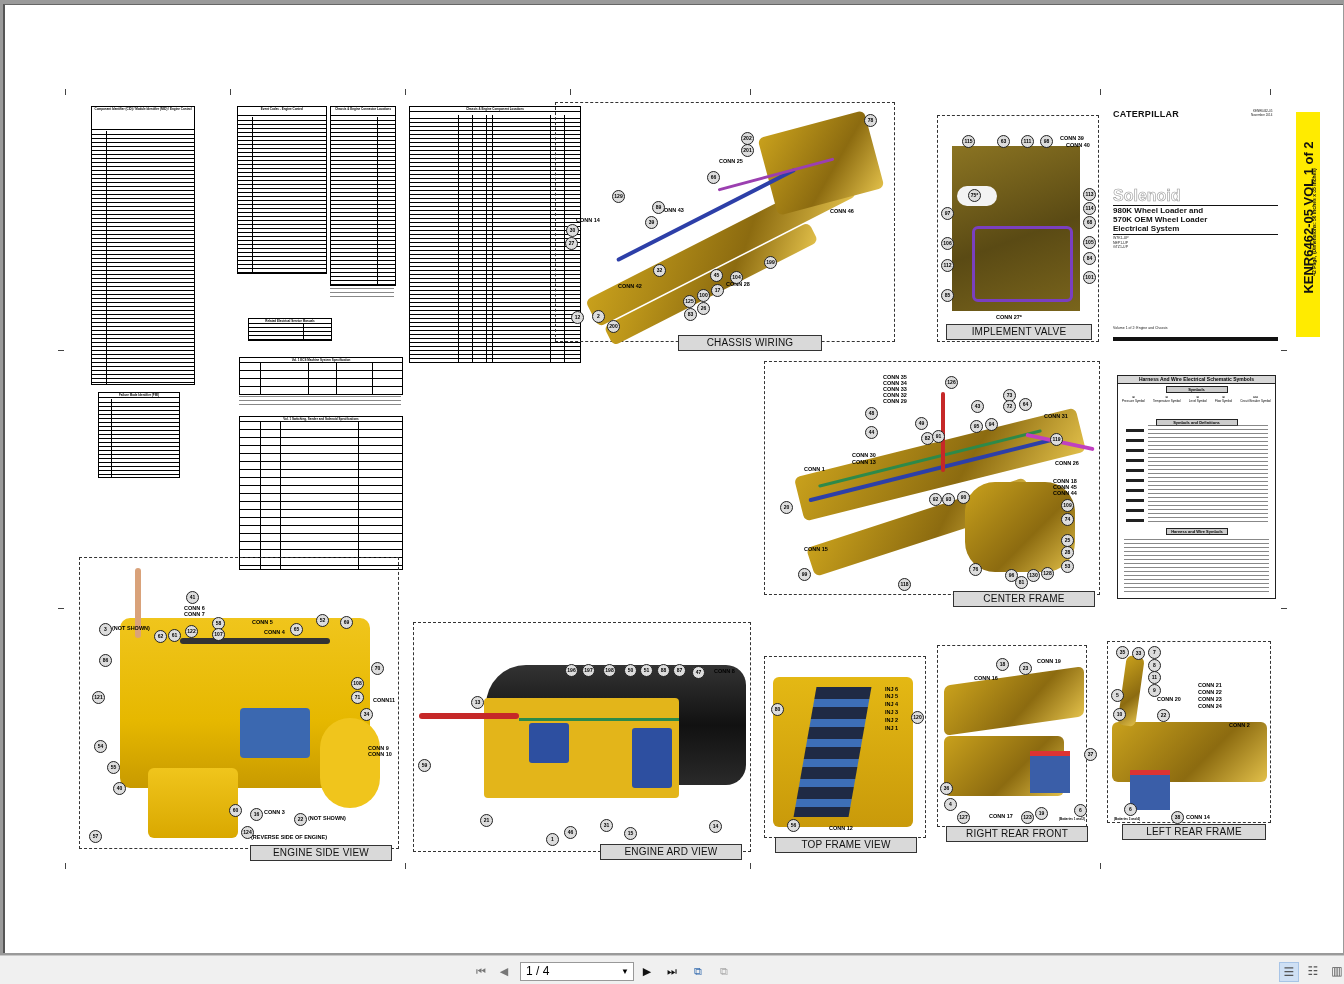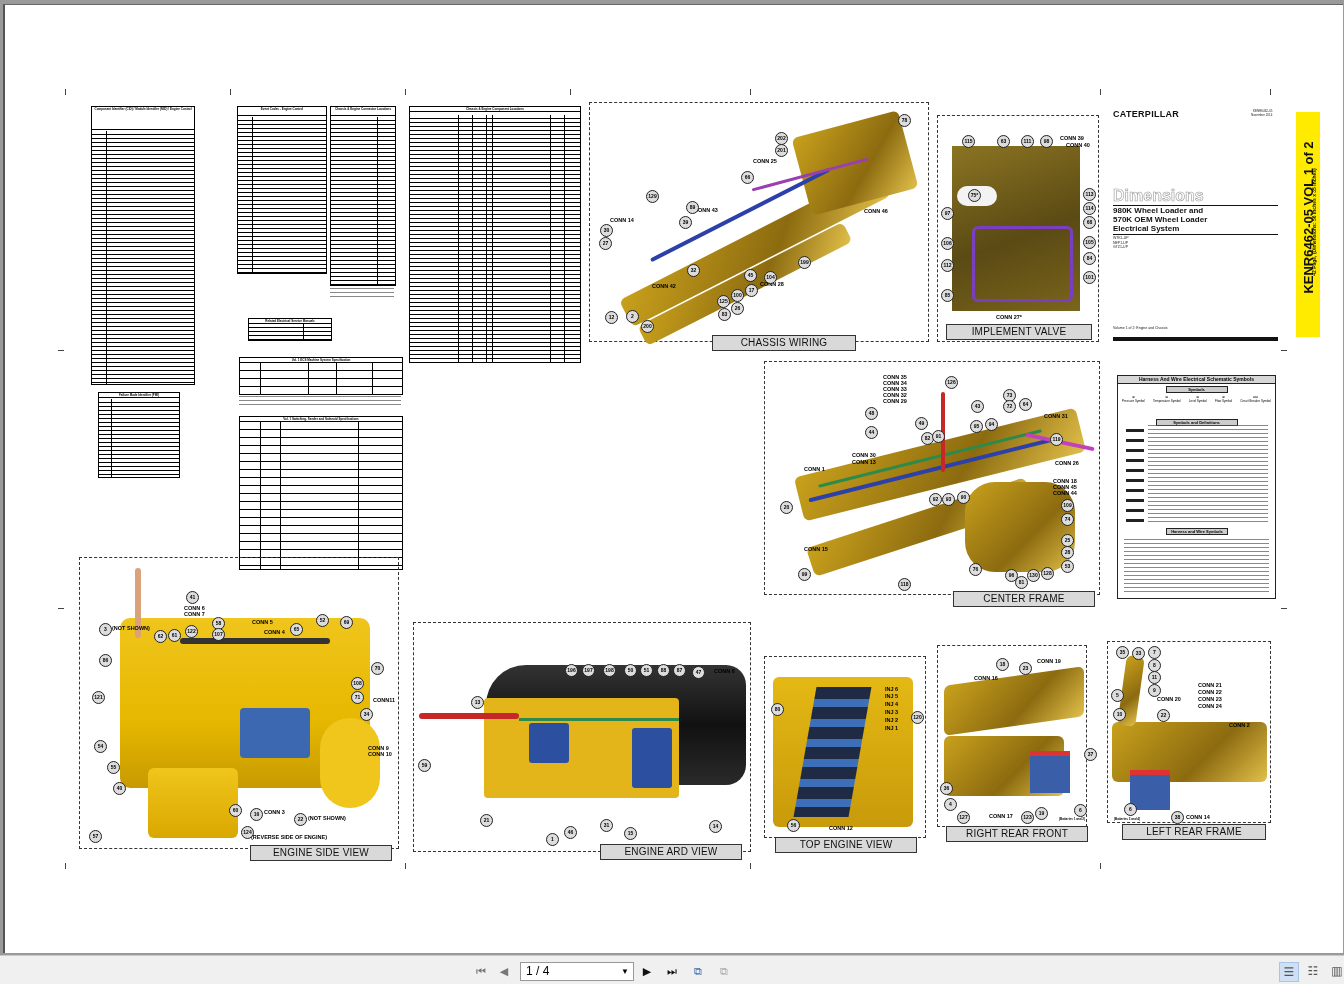--- a/index.html
+++ b/index.html
@@ -130,21 +130,21 @@
 
     <div class="tbl" style="left:234px;top:411px;width:162px;height:152px;">
       <div class="tt">Vol. 1 Switching, Sender and Solenoid Specifications</div>
       <div class="rows" style="top:5px;background:repeating-linear-gradient(#fff 0 7px,#000 7px 8px);">
         <div class="c1" style="left:20px"></div>
           <div class="c1" style="left:40px"></div>
           <div class="c1" style="left:118px"></div>
       </div>
     </div>
 
-    <div class="panel" style="left:584px;top:97px;width:338px;height:238px;">
+    <div class="panel" style="left:550px;top:97px;width:338px;height:238px;">
       <div class="machine" style="left:20px;top:130px;width:290px;height:30px;transform:rotate(-27deg);"></div>
       <div class="machine" style="left:40px;top:170px;width:230px;height:22px;transform:rotate(-27deg);"></div>
       <div class="machine" style="left:210px;top:20px;width:110px;height:80px;transform:rotate(-15deg);"></div>
       <div class="wire" style="left:50px;top:110px;width:200px;height:4px;background:#2d3fa8;transform:rotate(-27deg);"></div>
       <div class="wire" style="left:160px;top:70px;width:120px;height:3px;background:#9b3fb0;transform:rotate(-15deg);"></div>
       <div class="lbl" style="left:20px;top:114px">CONN 14</div>
       <div class="lbl" style="left:104px;top:104px">CONN 43</div>
       <div class="lbl" style="left:163px;top:55px">CONN 25</div>
       <div class="lbl" style="left:274px;top:105px">CONN 46</div>
       <div class="lbl" style="left:62px;top:180px">CONN 42</div>
@@ -195,21 +195,21 @@
       <div class="callout" style="left:145px;top:86px">114</div>
       <div class="callout" style="left:145px;top:100px">68</div>
       <div class="callout" style="left:145px;top:120px">105</div>
       <div class="callout" style="left:145px;top:136px">84</div>
       <div class="callout" style="left:145px;top:155px">101</div>
       <div class="caption" style="left:8px;top:208px;width:144px">IMPLEMENT VALVE</div>
     </div>
 
     <div class="cat-logo">CATERPILLAR</div>
     <div class="docno"><span>KENR6462-05</span><br><span>November 2014</span></div>
-    <div class="schem">Dimensions</div>
+    <div class="schem">Solenoid</div>
     <div class="rule" style="top:200px"></div>
     <div class="prodtitle">
       <div>980K Wheel Loader and</div>
       <div>570K OEM Wheel Loader</div>
       <div>Electrical System</div>
     </div>
     <div class="rule" style="top:229px"></div>
     <div class="serials">
       <div>W7K1-UP</div>
       <div>NEP1-UP</div>
@@ -373,21 +373,21 @@
       <div class="lbl" style="left:120px;top:29px">INJ 6</div>
       <div class="lbl" style="left:120px;top:36px">INJ 5</div>
       <div class="lbl" style="left:120px;top:44px">INJ 4</div>
       <div class="lbl" style="left:120px;top:52px">INJ 3</div>
       <div class="lbl" style="left:120px;top:60px">INJ 2</div>
       <div class="lbl" style="left:120px;top:68px">INJ 1</div>
       <div class="lbl" style="left:64px;top:168px">CONN 12</div>
       <div class="callout" style="left:6px;top:46px">80</div>
       <div class="callout" style="left:146px;top:54px">120</div>
       <div class="callout" style="left:22px;top:162px">56</div>
-      <div class="caption" style="left:10px;top:180px;width:140px">TOP ENGINE VIEW</div>
+      <div class="caption" style="left:10px;top:180px;width:140px">TOP FRAME VIEW</div>
     </div>
 
     <div class="panel" style="left:932px;top:640px;width:148px;height:180px;">
       <div class="machine" style="left:6px;top:30px;width:140px;height:50px;transform:skewY(-8deg);"></div>
       <div class="machine" style="left:6px;top:90px;width:120px;height:60px;"></div>
       <div style="position:absolute;left:92px;top:105px;width:40px;height:42px;background:#3a5ea8;"></div>
       <div style="position:absolute;left:92px;top:105px;width:40px;height:5px;background:#d33;"></div>
       <div class="lbl" style="left:36px;top:29px">CONN 16</div>
       <div class="lbl" style="left:99px;top:12px">CONN 19</div>
       <div class="lbl" style="left:51px;top:167px">CONN 17</div>

